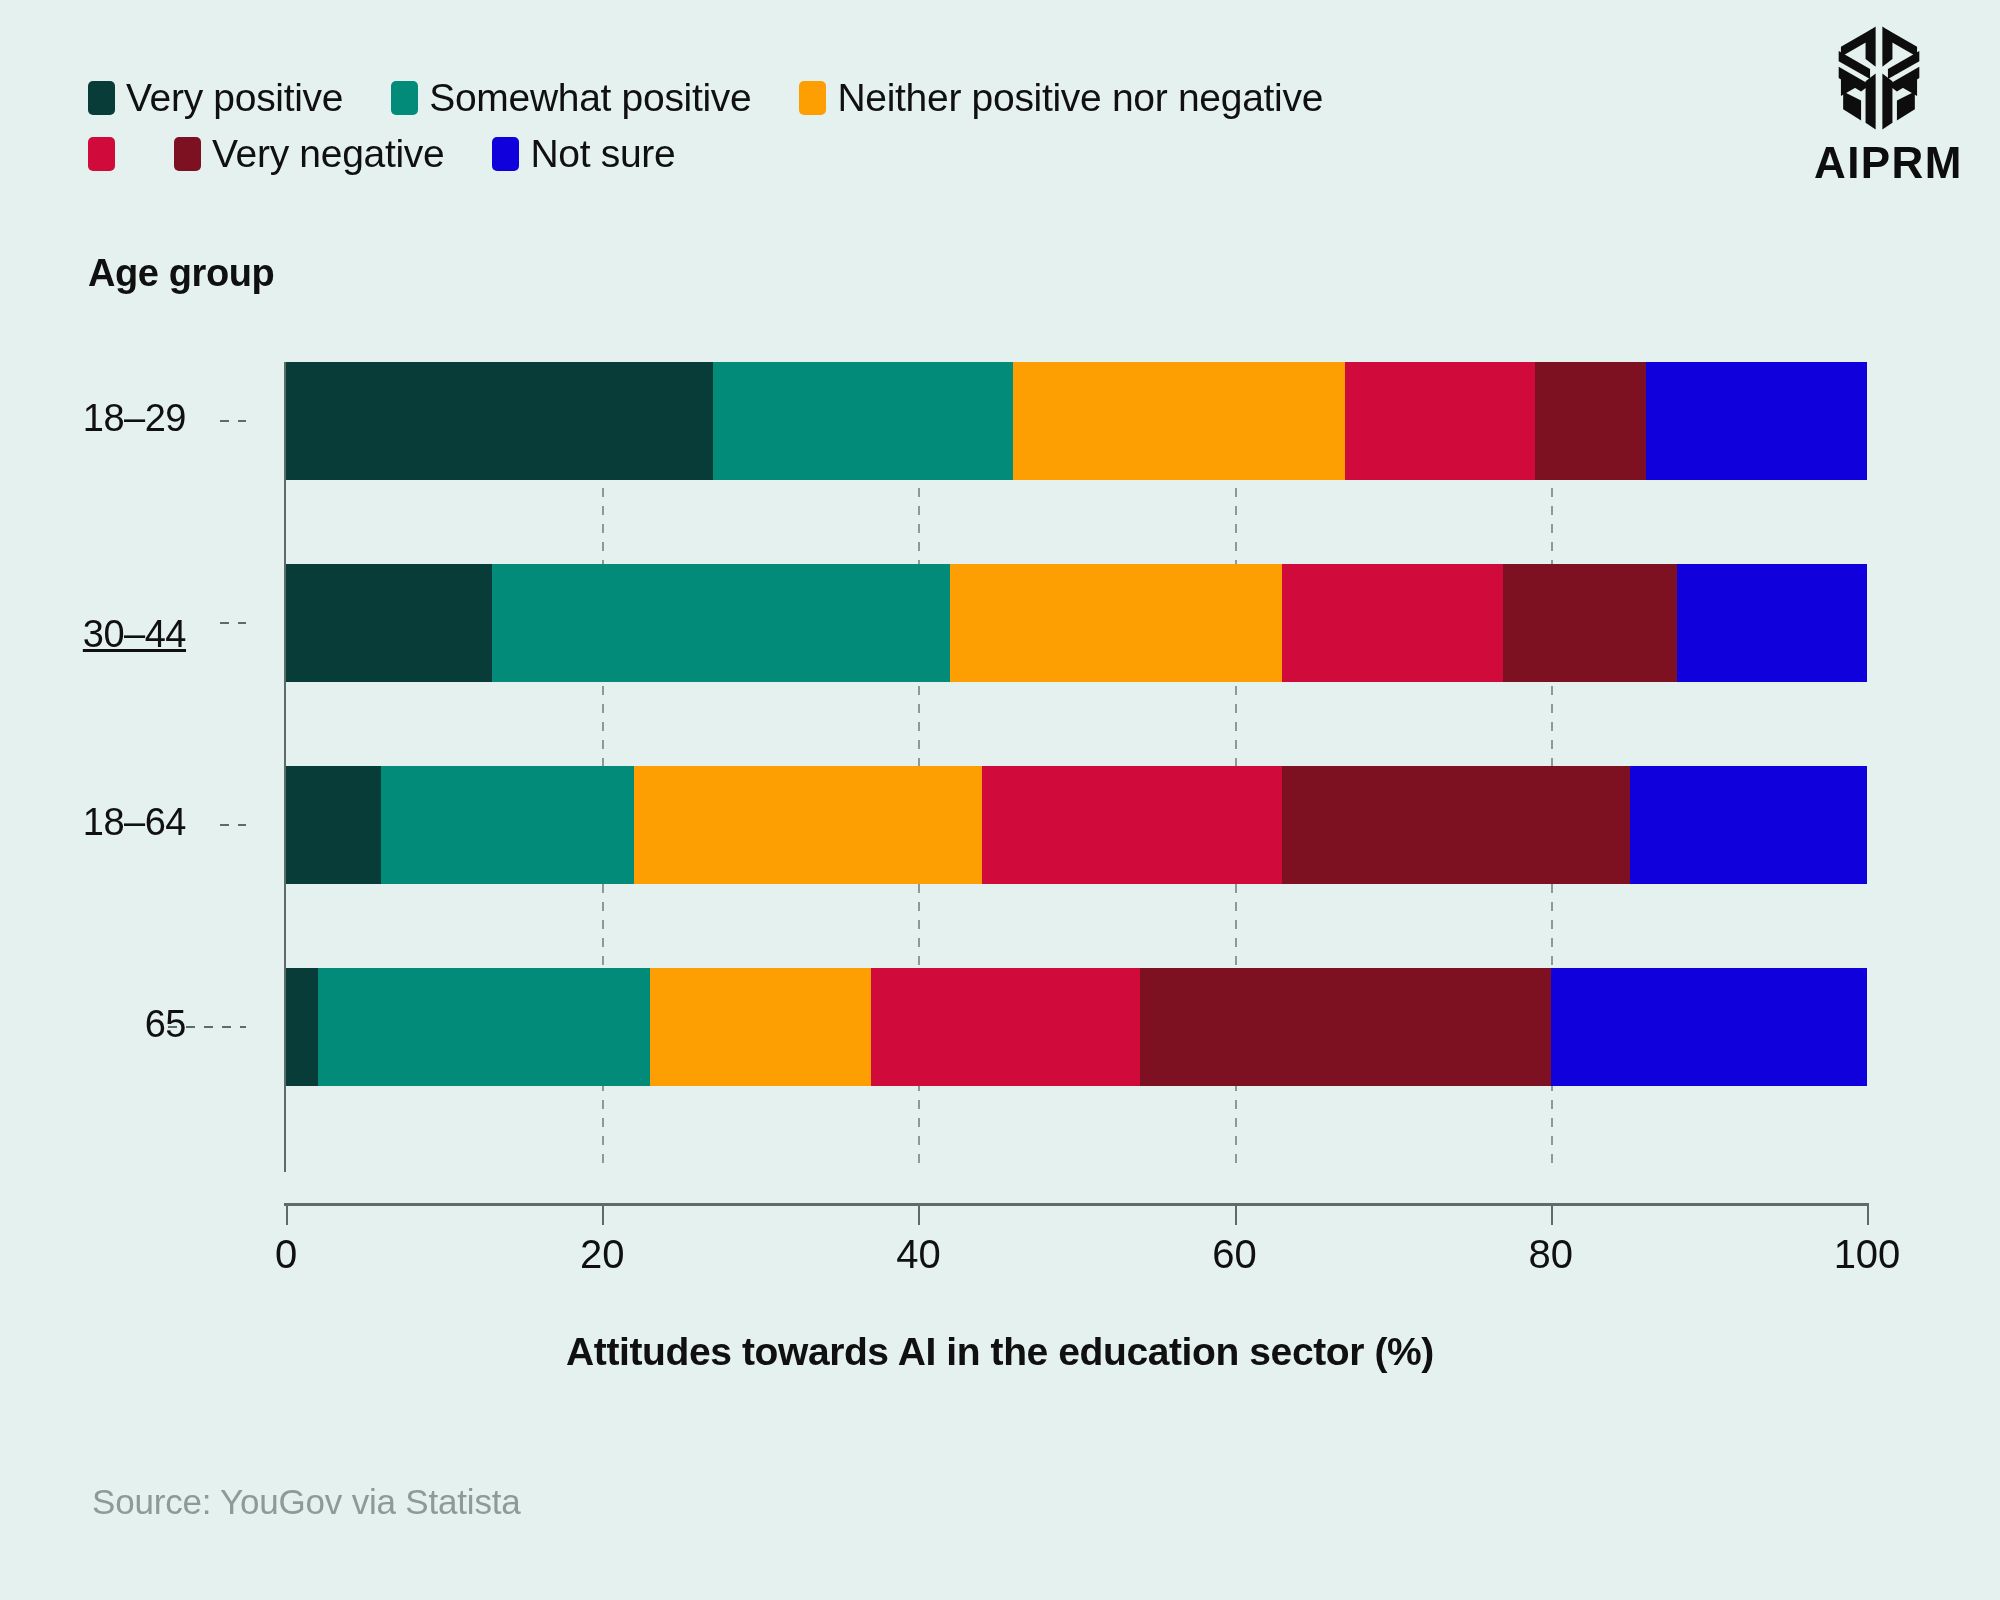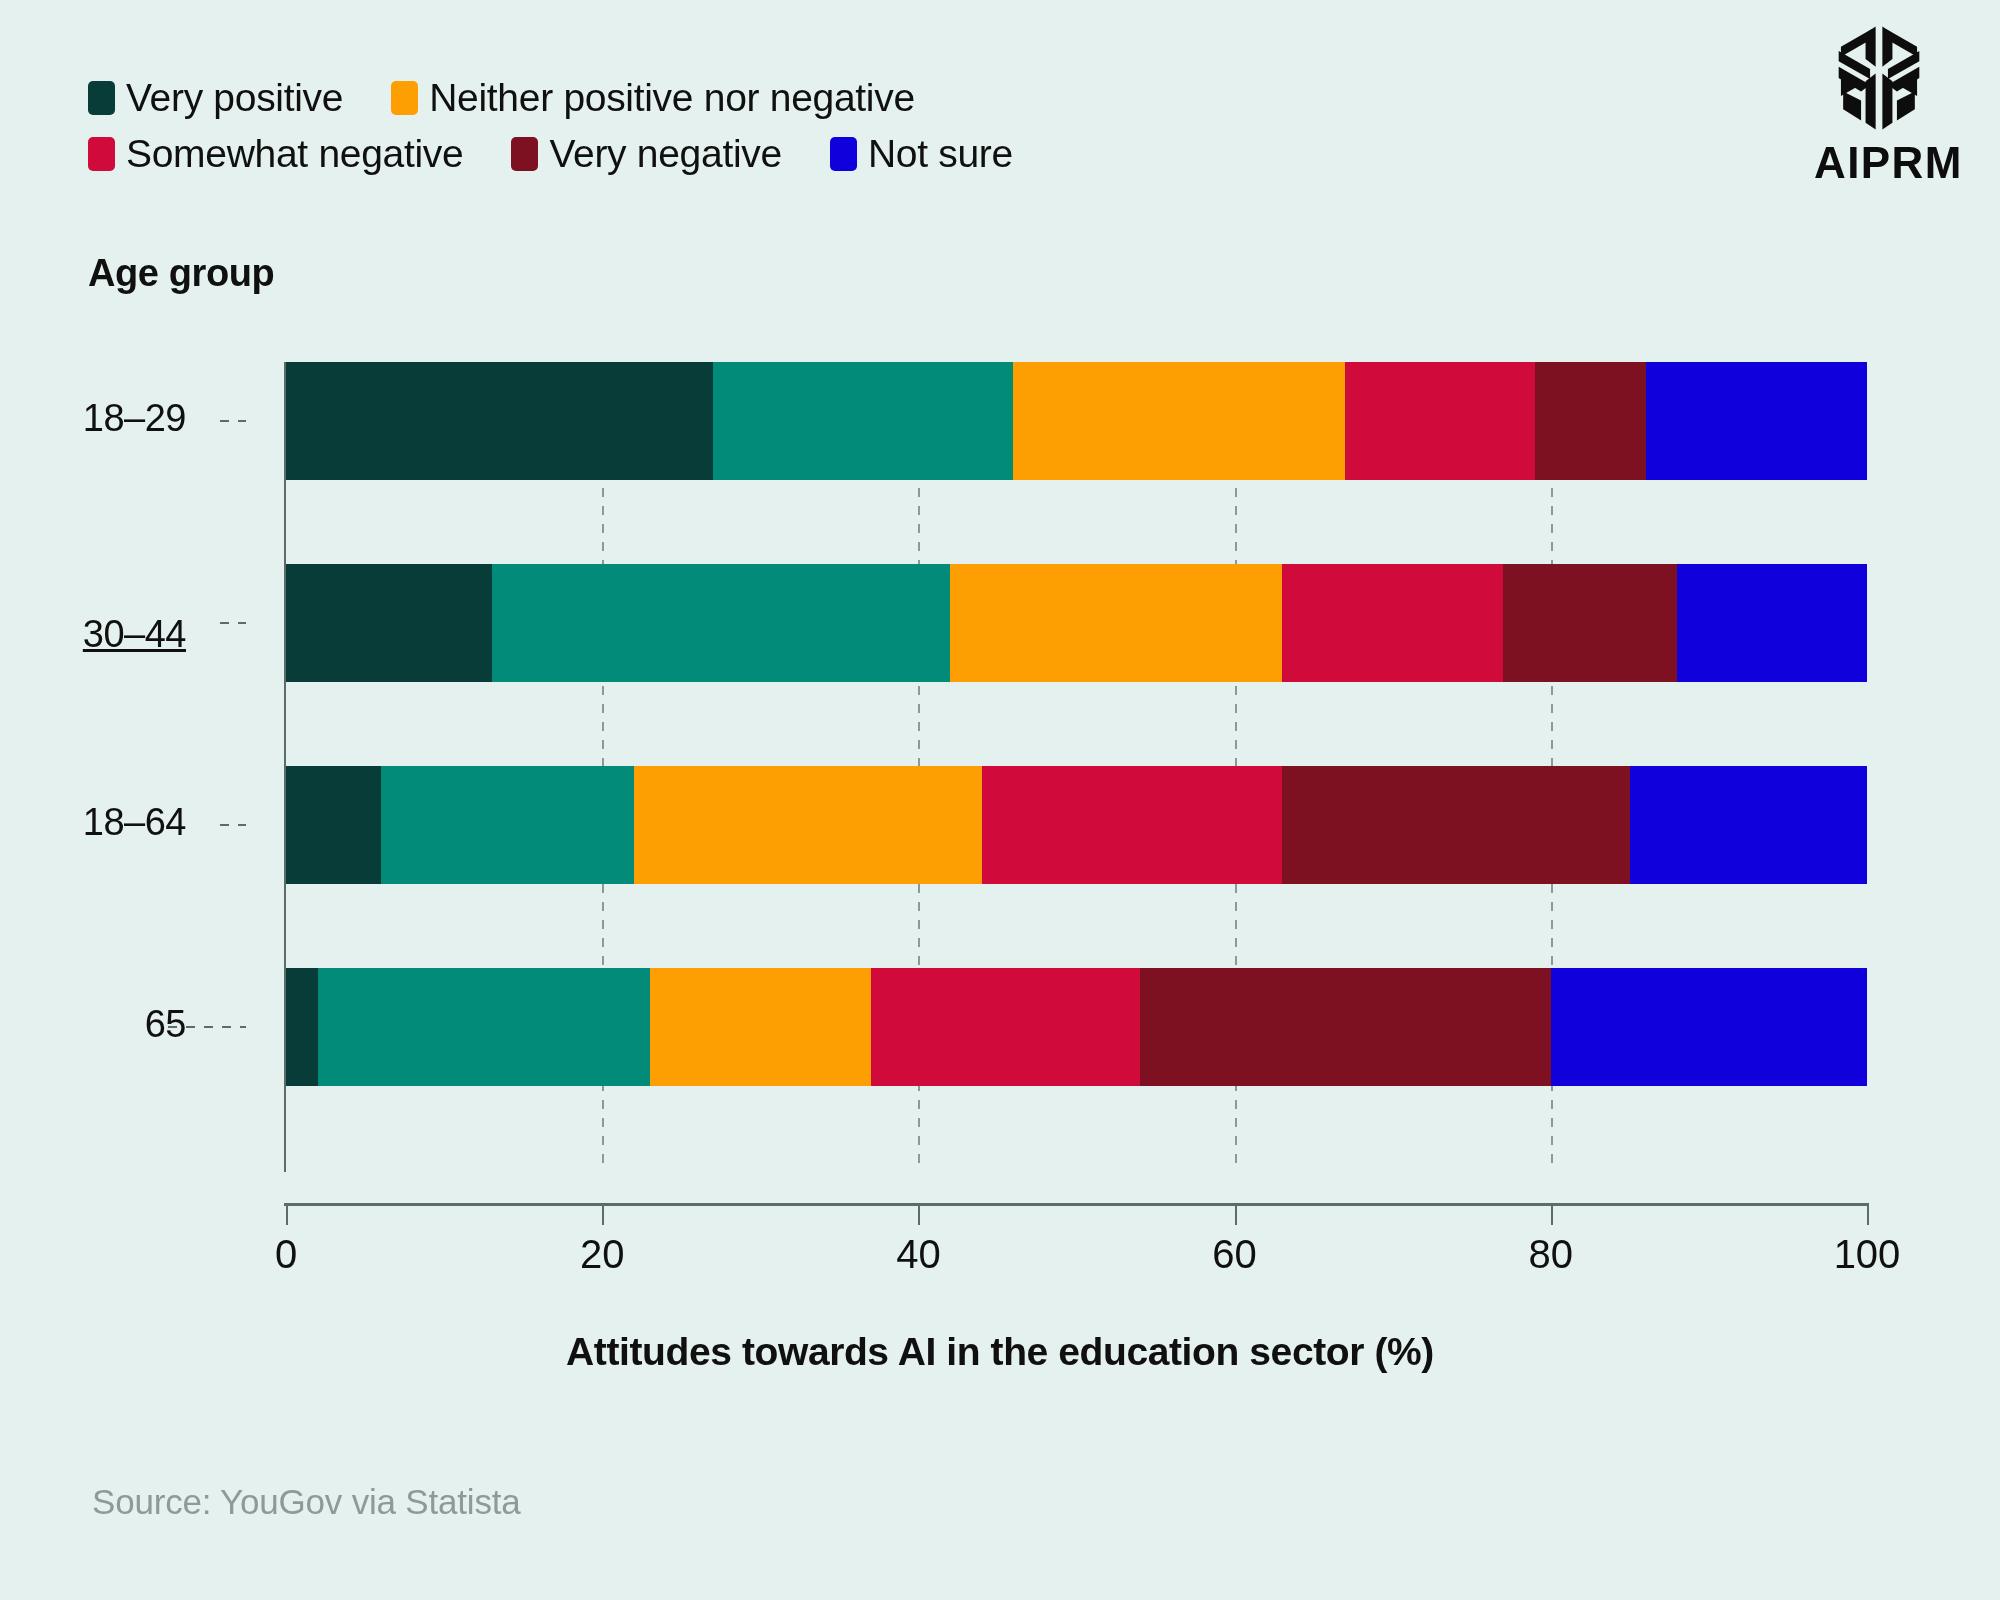--- a/index.html
+++ b/index.html
@@ -95,28 +95,31 @@
 </head>
 <body>
 
 <div id="legend">
     <div class="legend-row">
       <div class="legend-item">
         <span class="swatch" style="background: rgb(7, 60, 56);"></span>
         <span class="legend-label">Very positive</span>
       </div>
       <div class="legend-item">
+        <span class="swatch" style="background: rgb(1, 139, 120);"></span>
+        <span class="legend-label">Somewhat positive</span>
+      </div>
+      <div class="legend-item">
         <span class="swatch" style="background: rgb(253, 158, 2);"></span>
         <span class="legend-label">Neither positive nor negative</span>
       </div>
     </div>
     <div class="legend-row">
       <div class="legend-item">
         <span class="swatch" style="background: rgb(209, 10, 60);"></span>
-        <span class="legend-label">Somewhat negative</span>
       </div>
       <div class="legend-item">
         <span class="swatch" style="background: rgb(125, 17, 34);"></span>
         <span class="legend-label">Very negative</span>
       </div>
       <div class="legend-item">
         <span class="swatch" style="background: rgb(16, 0, 220);"></span>
         <span class="legend-label">Not sure</span>
       </div>
     </div>

